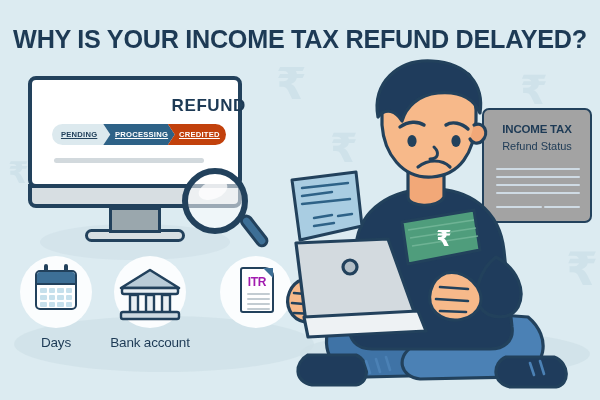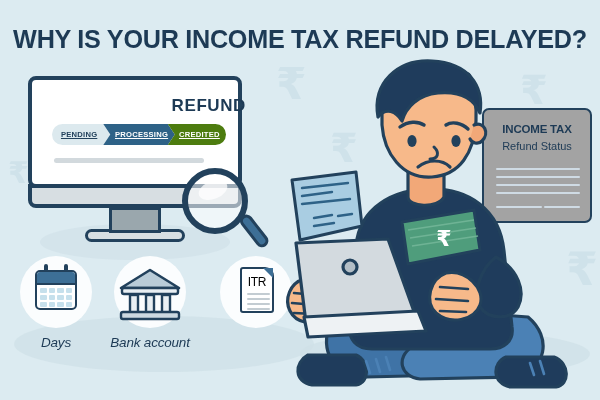--- a/index.html
+++ b/index.html
@@ -110,21 +110,21 @@
     font-size: 7.6px;
     letter-spacing: 0.25px;
     position: relative;
     white-space: nowrap;
     text-decoration: underline;
   }
   .pstep.s0 { flex: 1.02; background: #dce9ee; color: #22415c; padding-right: 4px;
               clip-path: polygon(0 0, calc(100% - 7px) 0, 100% 50%, calc(100% - 7px) 100%, 0 100%); }
   .pstep.s1 { flex: 1.25; background: #2e6287; color: #ffffff; margin-left: -7px; padding-left: 5px;
               clip-path: polygon(0 0, calc(100% - 7px) 0, 100% 50%, calc(100% - 7px) 100%, 0 100%, 7px 50%); }
-  .pstep.s2 { flex: 1.0; background: #4d7c0f; color: #ffffff; margin-left: -7px; padding-left: 5px;
+  .pstep.s2 { flex: 1.0; background: #c2410c; color: #ffffff; margin-left: -7px; padding-left: 5px;
               clip-path: polygon(0 0, 100% 0, 100% 100%, 0 100%, 7px 50%); }
   .scr-line {
     position: absolute;
     background: #d2d9dd;
     border-radius: 3px;
     height: 5px;
   }
 
   
   #magnifier { left: 182px; top: 168px; width: 92px; height: 90px; }
@@ -165,21 +165,20 @@
     background: #fbfdfe;
     border-radius: 50%;
     position: relative;
   }
   .feat-label {
     margin-top: 7px;
     font-size: 13.5px;
     color: #1d3a55;
     font-weight: 400;
     letter-spacing: -0.2px;
-    font-style: italic;
   }
 
   
   #cal-body {
     position: absolute; left: 15px; top: 14px;
     width: 42px; height: 40px;
     background: #ffffff;
     border: 2.6px solid #22415c;
     border-radius: 5px;
     box-sizing: border-box;
@@ -207,21 +206,21 @@
     box-sizing: border-box;
   }
   #itr-fold {
     position: absolute; right: -1px; top: -1px;
     width: 0; height: 0;
     border-left: 10px solid transparent;
     border-top: 10px solid #3d6f96;
   }
   #itr-text {
     position: absolute; left: 0; top: 6px; width: 100%;
-    text-align: center; font-weight: 400; font-size: 12px; color: #000000;
+    text-align: center; font-weight: 700; font-size: 12px; color: #a21caf;
     letter-spacing: -0.3px;
   }
   .itr-line {
     position: absolute; left: 5px; width: 23px; height: 2.2px;
     background: #c3ccd2; border-radius: 1px;
   }
 
   
   #person { left: 260px; top: 55px; width: 340px; height: 345px; }
   .shadow-ellipse {

